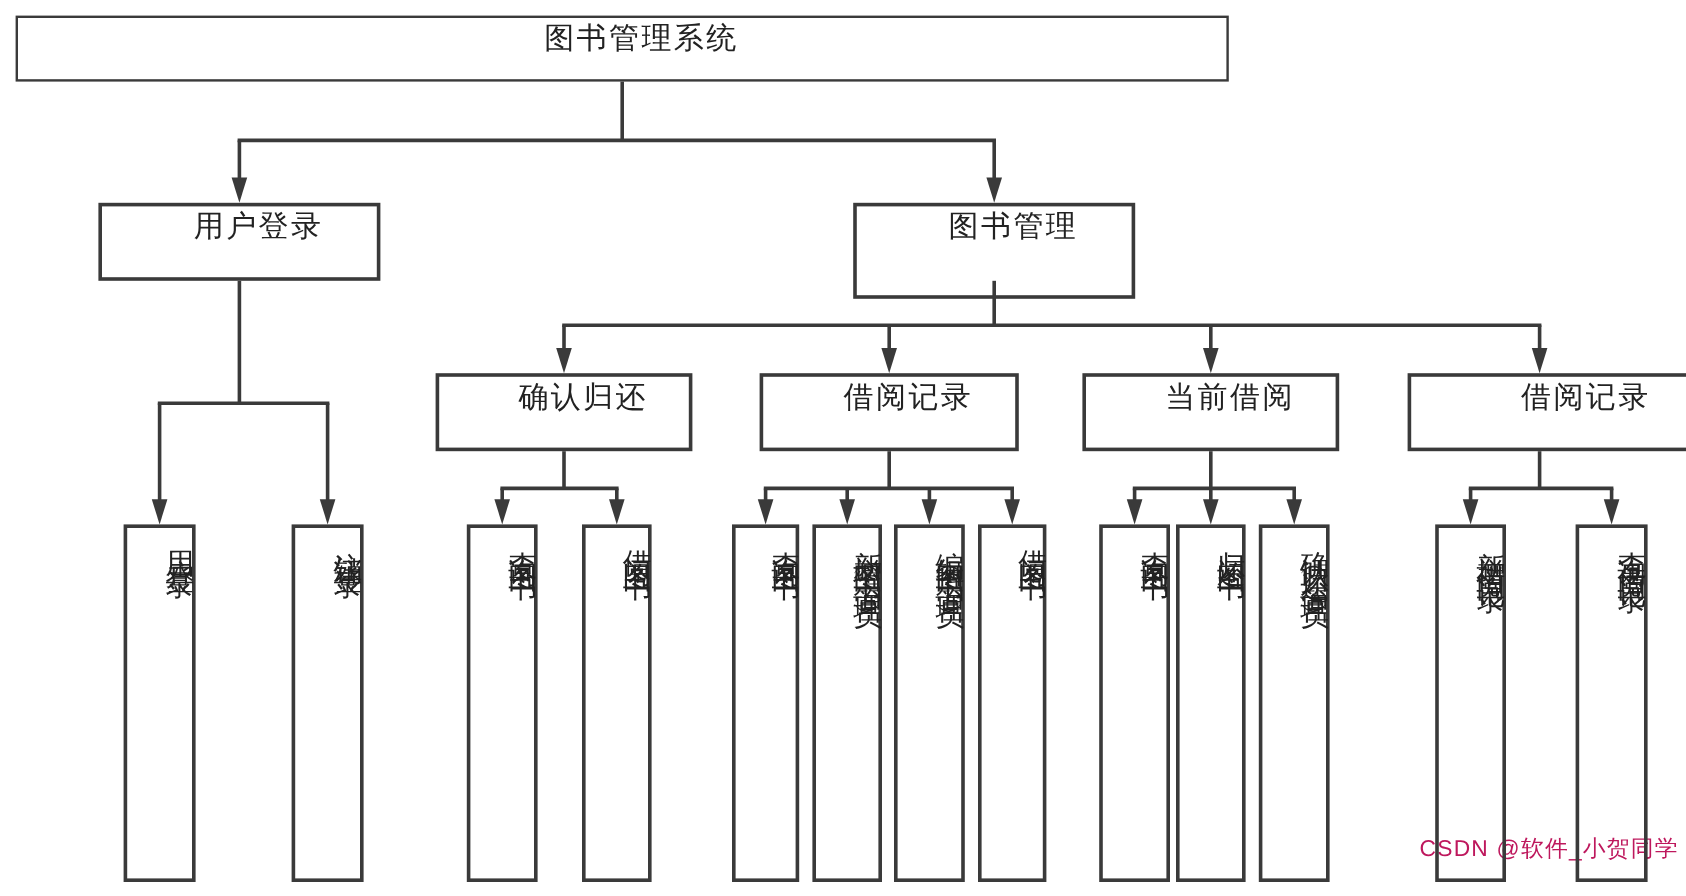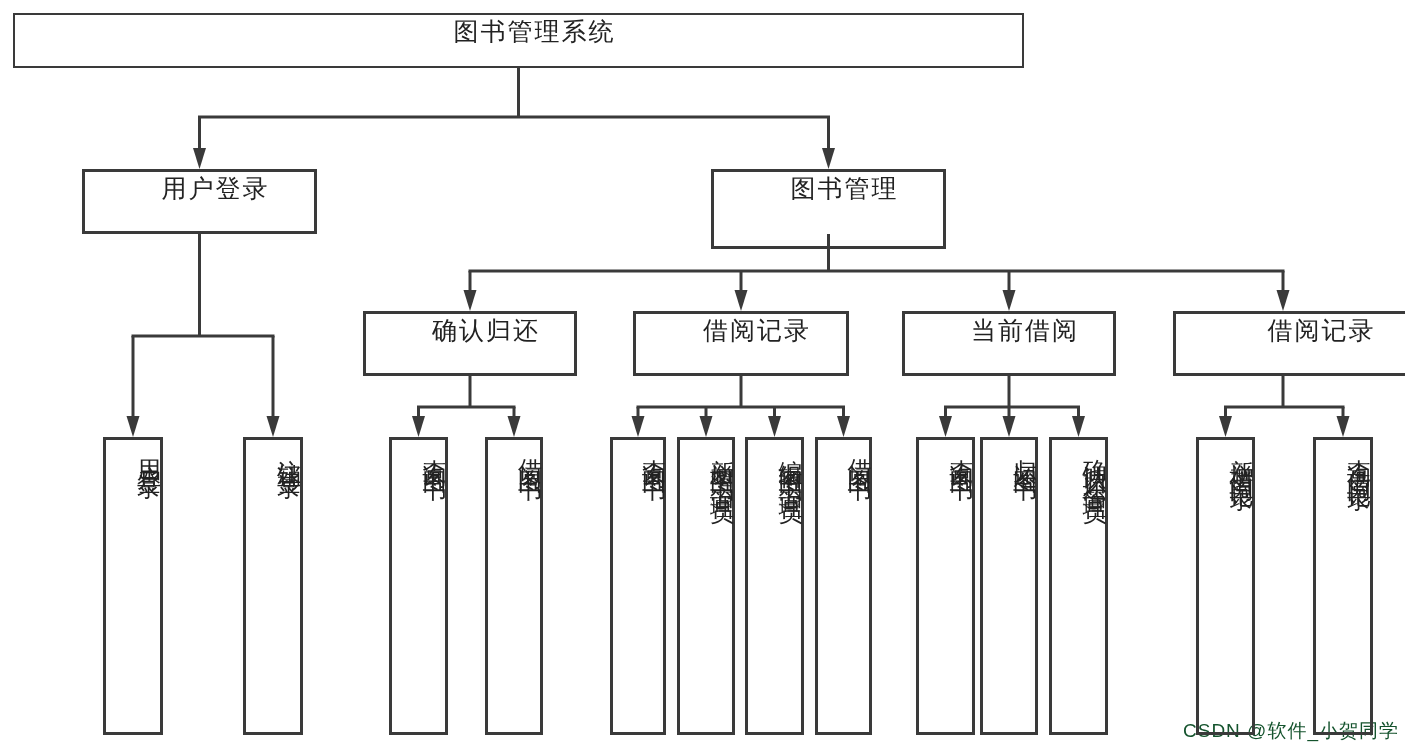--- a/index.html
+++ b/index.html
@@ -2,22 +2,22 @@
 <html><head>
 <meta charset="utf-8">
 <style>
   html,body{margin:0;padding:0;background:#ffffff;}
   .canvas{
     position:relative;width:1405px;height:747px;background:#ffffff;
     overflow:hidden;font-family:"Liberation Sans",sans-serif;
   }
   svg.conn{position:absolute;left:0;top:0;z-index:0;}
   .watermark{
-    position:absolute;left:1183px;top:718px;z-index:1;
-    font-size:19px;color:#14532d;letter-spacing:1px;white-space:nowrap;text-align:center;
+    position:absolute;left:1183px;top:694px;z-index:1;
+    font-size:19px;color:#be185d;letter-spacing:1px;white-space:nowrap;text-align:center;
   }
   .box{
     position:absolute;z-index:2;border:3px solid #3a3a3a;box-sizing:border-box;
     display:flex;justify-content:center;
     color:#222222;background:transparent;padding-left:32px;
   }
   .box.root{border-width:2px;}
   .h span{font-size:25px;letter-spacing:2px;white-space:nowrap;}
   .v span{
     writing-mode:vertical-rl;text-orientation:mixed;

